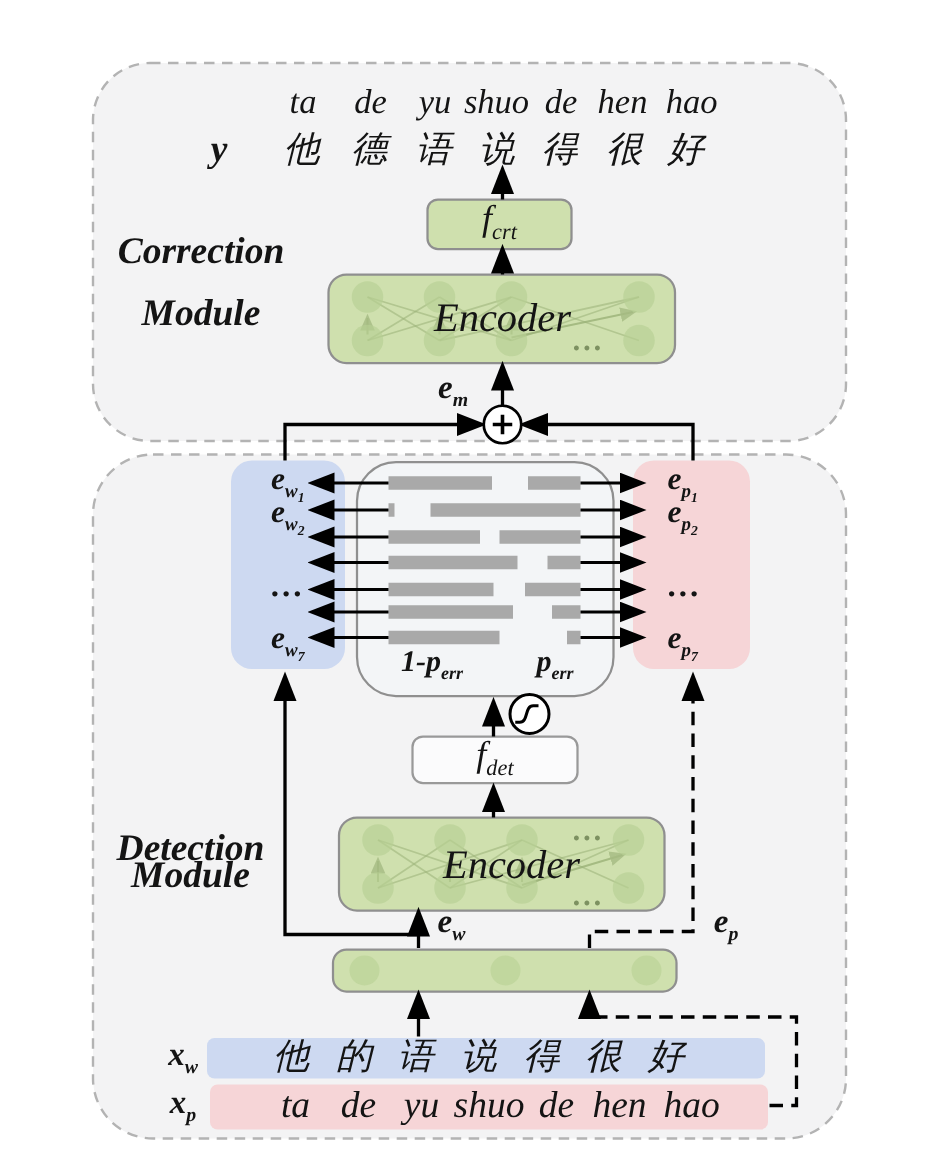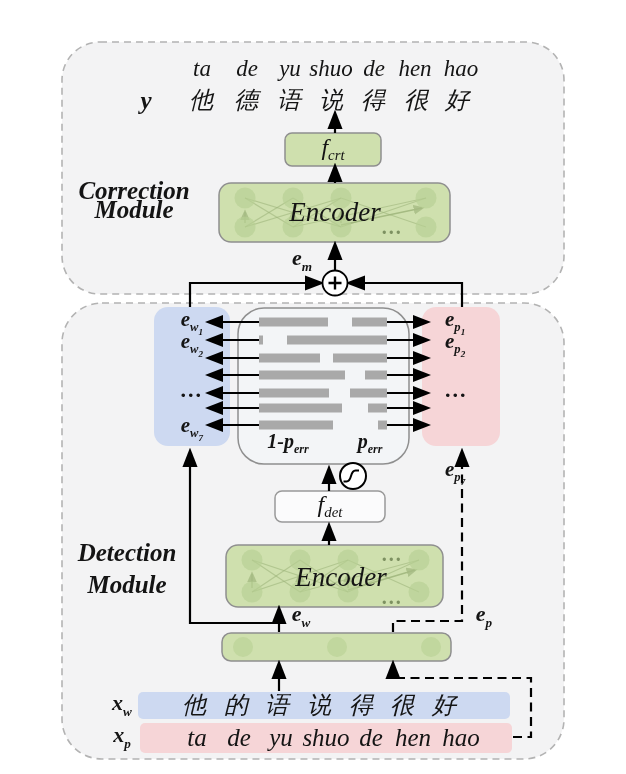--- a/index.html
+++ b/index.html
@@ -151,23 +151,23 @@
       </g>
 
     <g>
       <circle cx="335" cy="283" r="12.5" fill="#ffffff" stroke="#000" stroke-width="1.8"></circle>
       <path d="M335,276.5 V289.5 M328.5,283 H341.5" stroke="#000" stroke-width="2.4" fill="none"></path>
       <circle cx="353" cy="476" r="13" fill="#ffffff" stroke="#000" stroke-width="2"></circle>
       <path d="M343.5,481.5 H346.5 C352.5,481.5 349.5,470.5 355.5,470.5 H359" stroke="#000" stroke-width="2" fill="none"></path>
     </g>
   </svg>
 
-  <div class="lbl module-label" style="left:134px;top:190px;text-align:center;">Correction</div>
+  <div class="lbl module-label" style="left:134px;top:168px;text-align:center;">Correction</div>
   <div class="lbl module-label" style="left:134px;top:209px;">Module</div>
-  <div class="lbl module-label" style="left:127px;top:552px;">Detection</div>
+  <div class="lbl module-label" style="left:127px;top:566px;">Detection</div>
   <div class="lbl module-label" style="left:127px;top:584px;">Module</div>
 
   <div class="lbl mi y-label" style="left:146px;top:100px;"><span>y</span></div>
 
   <div class="lbl fn-label" style="left:333px;top:149px;"><span>f</span><sub>crt</sub></div>
   <div class="lbl enc-label" style="left:335px;top:212px;">Encoder</div>
   <div class="lbl dots" style="left:393px;top:227px;">...</div>
 
   <div class="lbl mi vec-label" style="left:302px;top:260px;"><span>e</span><sub>m</sub></div>
 
@@ -215,15 +215,15 @@
       <div class="lbl tok-py-bot" style="left: 371px; top: 737px;">de</div>
       <div class="lbl tok-py-bot" style="left: 413px; top: 737px;">hen</div>
       <div class="lbl tok-py-bot" style="left: 461px; top: 737px;">hao</div>
       <div class="mi side-mi" style="position: absolute; left: 203px; top: 322px; white-space: nowrap; transform: translate(-100%, -50%);"><span>e</span><sub>w<sub class="ss">1</sub></sub></div>
       <div class="mi side-mi" style="position: absolute; left: 203px; top: 344px; white-space: nowrap; transform: translate(-100%, -50%);"><span>e</span><sub>w<sub class="ss">2</sub></sub></div>
       <div class="side-dots" style="position: absolute; left: 203px; top: 390px; white-space: nowrap; transform: translate(-100%, -50%);">...</div>
       <div class="mi side-mi" style="position: absolute; left: 203px; top: 428px; white-space: nowrap; transform: translate(-100%, -50%); text-align: right;"><span>e</span><sub>w<sub class="ss">7</sub></sub></div>
       <div class="mi side-mi" style="position: absolute; left: 445px; top: 322px; white-space: nowrap; transform: translate(0px, -50%); text-align: right;"><span>e</span><sub>p<sub class="ss">1</sub></sub></div>
       <div class="mi side-mi" style="position: absolute; left: 445px; top: 344px; white-space: nowrap; transform: translate(0px, -50%);"><span>e</span><sub>p<sub class="ss">2</sub></sub></div>
       <div class="side-dots" style="position: absolute; left: 445px; top: 390px; white-space: nowrap; transform: translate(0px, -50%);">...</div>
-      <div class="mi side-mi" style="position: absolute; left: 445px; top: 428px; white-space: nowrap; transform: translate(0px, -50%); margin-top: 44px;"><span>e</span><sub>p<sub class="ss">7</sub></sub></div>
+      <div class="mi side-mi" style="position: absolute; left: 445px; top: 428px; white-space: nowrap; transform: translate(0px, -50%);"><span>e</span><sub>p<sub class="ss">7</sub></sub></div>
     </div>
 </div>
 
 </body></html>

